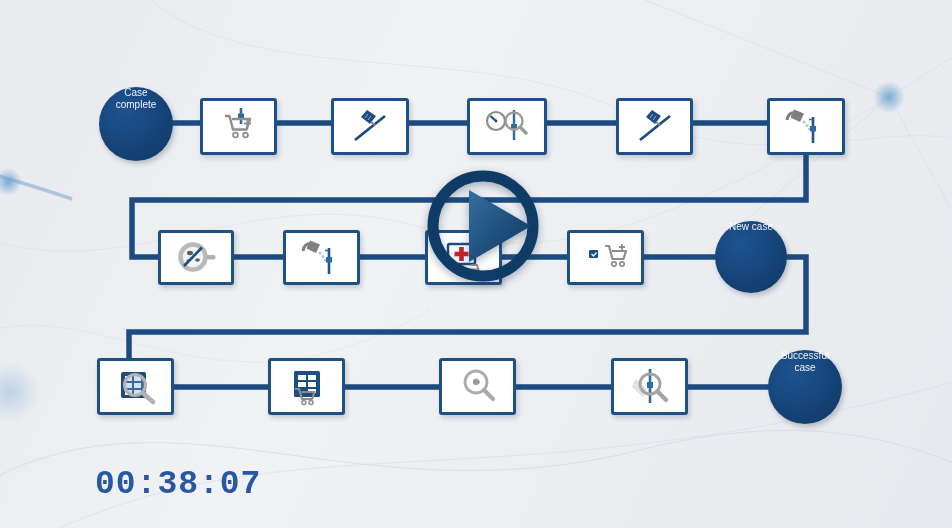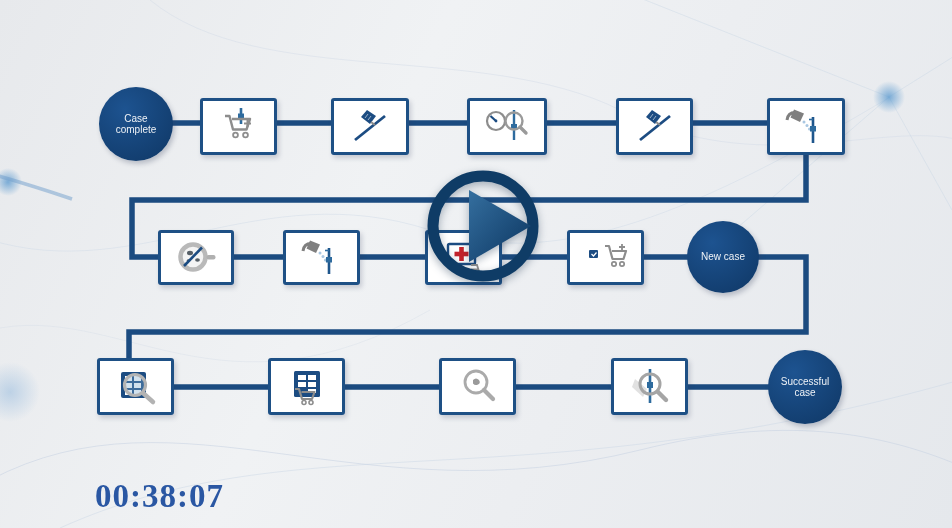--- a/index.html
+++ b/index.html
@@ -20,31 +20,31 @@
   .box{
     position:absolute;background:#fff;border:3px solid #1e5085;border-radius:3px;
     box-shadow:2px 3px 5px rgba(50,60,90,.22);
     display:flex;align-items:center;justify-content:center;box-sizing:border-box;
   }
   .box .icon{display:flex;align-items:center;justify-content:center;}
   .node{
     position:absolute;border-radius:50%;
     background:radial-gradient(circle at 35% 30%,#1d5390,#123d6e 78%);
     box-shadow:2px 3px 5px rgba(50,60,90,.28);
-    display:flex;align-items:center;justify-content:center;text-align:center;
+    display:flex;justify-content:center;text-align:center;
     color:rgba(255,255,255,.93);font-size:10px;line-height:1.15;z-index:2;
   }
   .node span{display:block;width:54px;}
   .timer-label{
     position:absolute;left:97px;top:438px;z-index:2;
     font-family:"DejaVu Sans",sans-serif;font-weight:700;font-size:27px;color:#2a57a3;
   }
   .timer-value{
-    position:absolute;left:95px;top:478px;z-index:2;
-    font-family:Liberation Serif, serif;font-weight:700;font-size:33px;color:#2a57a3;letter-spacing:1px;
+    position:absolute;left:95px;top:466px;z-index:2;
+    font-family:Liberation Mono, monospace;font-weight:700;font-size:33px;color:#2a57a3;letter-spacing:1px;
   }
   .play-wrap{
     position:absolute;left:419px;top:162px;width:128px;height:128px;z-index:3;cursor:pointer;
     filter:drop-shadow(0 3px 4px rgba(15,40,70,.35));
   }
 </style>
 </head>
 <body>
 
 <div class="stage">
@@ -239,21 +239,21 @@
             <line x1="30.5" y1="24.5" x2="39" y2="33" stroke="#a5a5a5" stroke-width="4.4" stroke-linecap="round"></line>
           </svg>
         </span>
       </div>
     </div>
 
 
   <div class="node" style="left:99px;top:87px;width:74px;height:74px;">
     <span>Case complete</span>
   </div>
-  <div class="node" style="left:687px;top:221px;width:72px;height:72px;">
+  <div class="node" style="left:715px;top:221px;width:72px;height:72px;">
     <span>New case</span>
   </div>
   <div class="node" style="left:768px;top:350px;width:74px;height:74px;">
     <span>Successful case</span>
   </div>
 
   <div class="timer-value">00:38:07</div>
 
   <div class="play-wrap">
     <svg viewBox="0 0 128 128" width="128" height="128">

